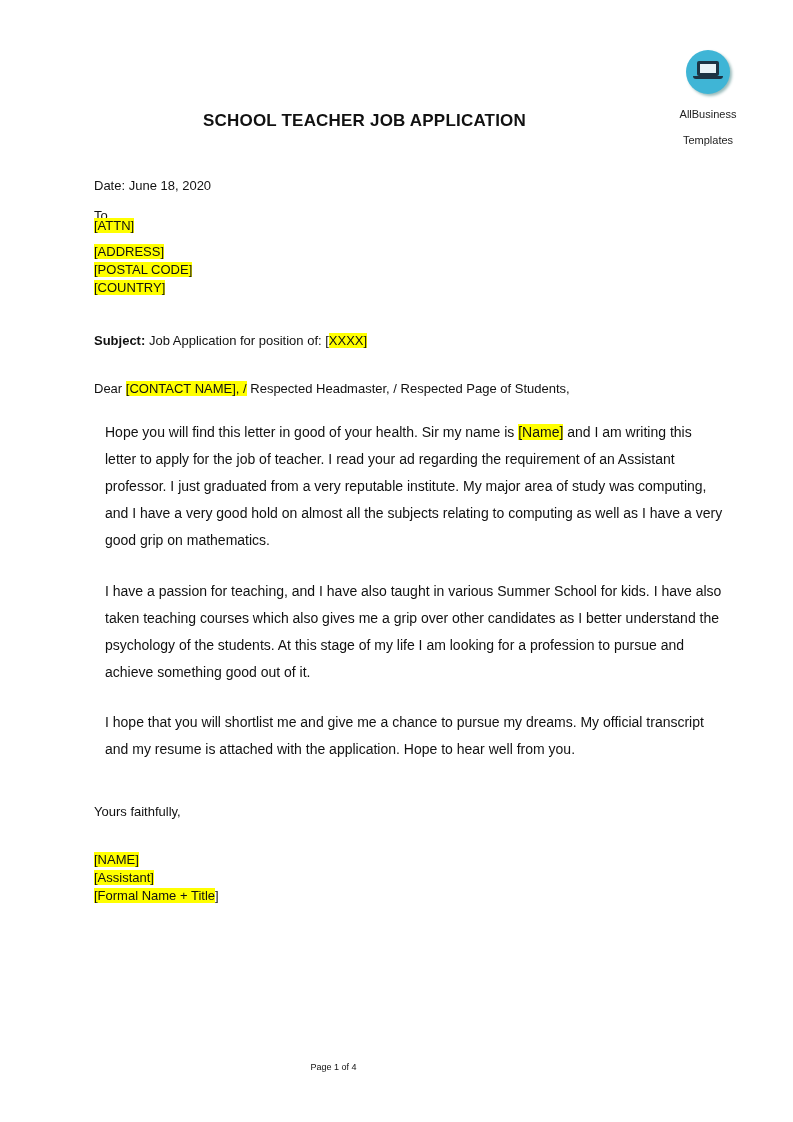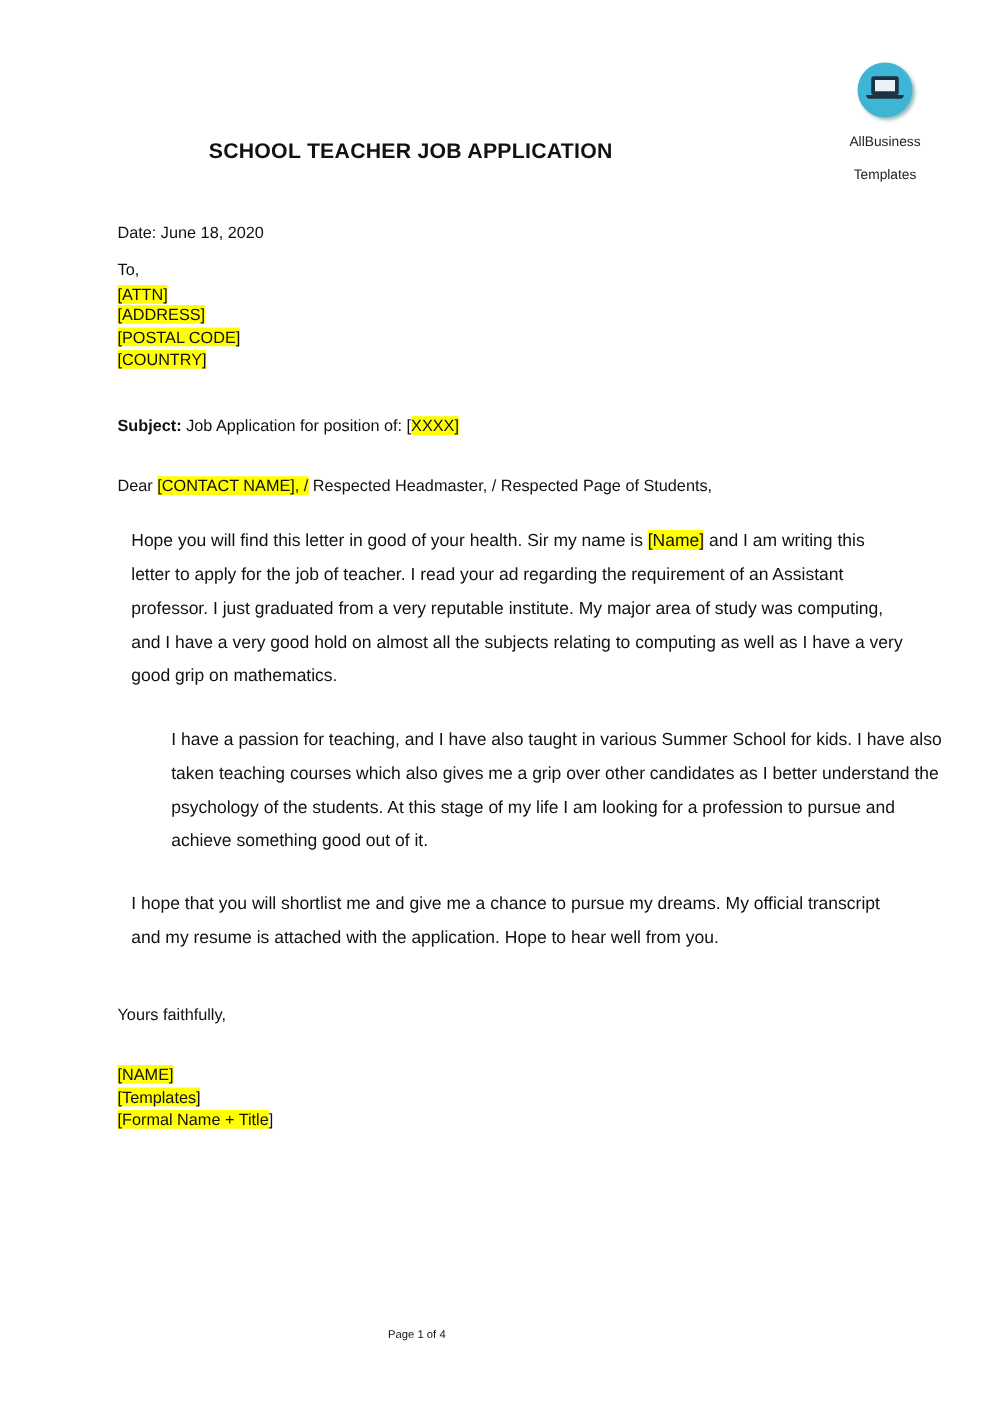--- a/index.html
+++ b/index.html
@@ -7,21 +7,21 @@
          font-family:"Liberation Sans", sans-serif; color:#111; }
   .logo { position:absolute; left:668px; top:50px; width:80px; text-align:center; }
   .logo-circle { width:44px; height:44px; border-radius:50%; background:#3fb5d6;
                  margin:0 auto; position:relative; box-shadow:2px 2px 3px #9bb; }
   .laptop-screen { position:absolute; left:11px; top:11px; width:22px; height:15px;
                    background:#1d3344; border-radius:2px; }
   .laptop-screen::after { content:""; position:absolute; left:3px; top:3px; width:16px; height:9px; background:#e8f2f7; }
   .laptop-base { position:absolute; left:7px; top:26px; width:30px; height:3px; background:#1d3344; border-radius:0 0 3px 3px; }
   .logo-text { font-size:11px; line-height:12px; color:#222; margin-top:14px; }
   .title { position:absolute; left:0; width:657px; top:111px; text-align:center;
-           font-weight:bold; font-size:17px; letter-spacing:0.2px; }
+           font-weight:bold; font-size:17px; letter-spacing:0.2px;padding-left:36px; }
   .line { position:absolute; left:94px; font-size:13px; line-height:18px; white-space:nowrap; }
   .hl { background:#ffff00; }
   .para { position:absolute; left:105px; width:620px; font-size:14px; line-height:27px; }
   .footer { position:absolute; left:0; width:667px; top:1062px; text-align:center; font-size:9px; }
 </style>
 </head>
 <body>
 
 <div class="logo">
   <div class="logo-circle">
@@ -30,33 +30,33 @@
   </div>
   <div class="logo-text">AllBusiness</div>
   <div class="logo-text">Templates</div>
 </div>
 
 <div class="title">SCHOOL TEACHER JOB APPLICATION</div>
 
 <div class="line" style="top:177px;">Date: June 18, 2020</div>
 
 <div class="line" style="top:207px;">To,</div>
-<div class="line" style="top:227px;"><span class="hl">[ATTN]</span></div>
+<div class="line" style="top:217px;"><span class="hl">[ATTN]</span></div>
 <div class="line" style="top:243px;text-align:right;"><span class="hl">[ADDRESS]</span></div>
 <div class="line" style="top:261px;"><span class="hl">[POSTAL CODE]</span></div>
 <div class="line" style="top:279px;"><span class="hl">[COUNTRY]</span></div>
 
 <div class="line" style="top:332px;"><b>Subject:</b><span> Job Application for position of: [</span><span class="hl">XXXX]</span></div>
 
 <div class="line" style="top:380px;"><span>Dear </span><span class="hl">[CONTACT NAME], /</span><span> Respected Headmaster, / Respected Page of Students,</span></div>
 
 <div class="para" style="top:419px;"><span>Hope you will find this letter in good of your health. Sir my name is </span><span class="hl">[Name]</span><span> and I am writing this letter to apply for the job of teacher. I read your ad regarding the requirement of an Assistant professor. I just graduated from a very reputable institute. My major area of study was computing, and I have a very good hold on almost all the subjects relating to computing as well as I have a very good grip on mathematics.</span></div>
 
-<div class="para" style="top:578px;margin-left:32px;">I have a passion for teaching, and I have also taught in various Summer School for kids. I have also taken teaching courses which also gives me a grip over other candidates as I better understand the psychology of the students. At this stage of my life I am looking for a profession to pursue and achieve something good out of it.</div>
+<div class="para" style="top:578px;">I have a passion for teaching, and I have also taught in various Summer School for kids. I have also taken teaching courses which also gives me a grip over other candidates as I better understand the psychology of the students. At this stage of my life I am looking for a profession to pursue and achieve something good out of it.</div>
 
 <div class="para" style="top:709px;">I hope that you will shortlist me and give me a chance to pursue my dreams. My official transcript and my resume is attached with the application. Hope to hear well from you.</div>
 
 <div class="line" style="top:803px;">Yours faithfully,</div>
 <div class="line" style="top:851px;"><span class="hl">[NAME]</span></div>
-<div class="line" style="top:869px;"><span class="hl">[Templates]</span></div>
+<div class="line" style="top:869px;"><span class="hl">[Assistant]</span></div>
 <div class="line" style="top:887px;"><span class="hl">[Formal Name + Title</span><span>]</span></div>
 
 <div class="footer">Page 1 of 4</div>
 
 </body></html>

